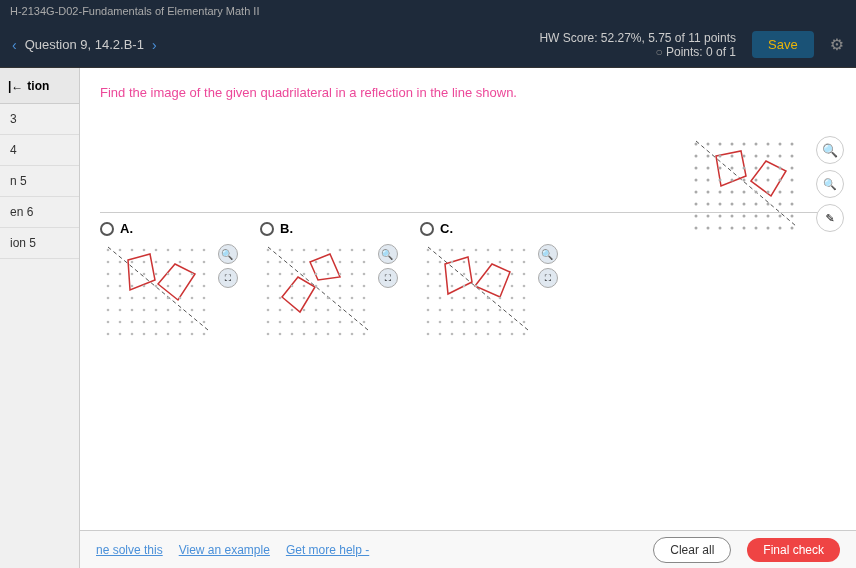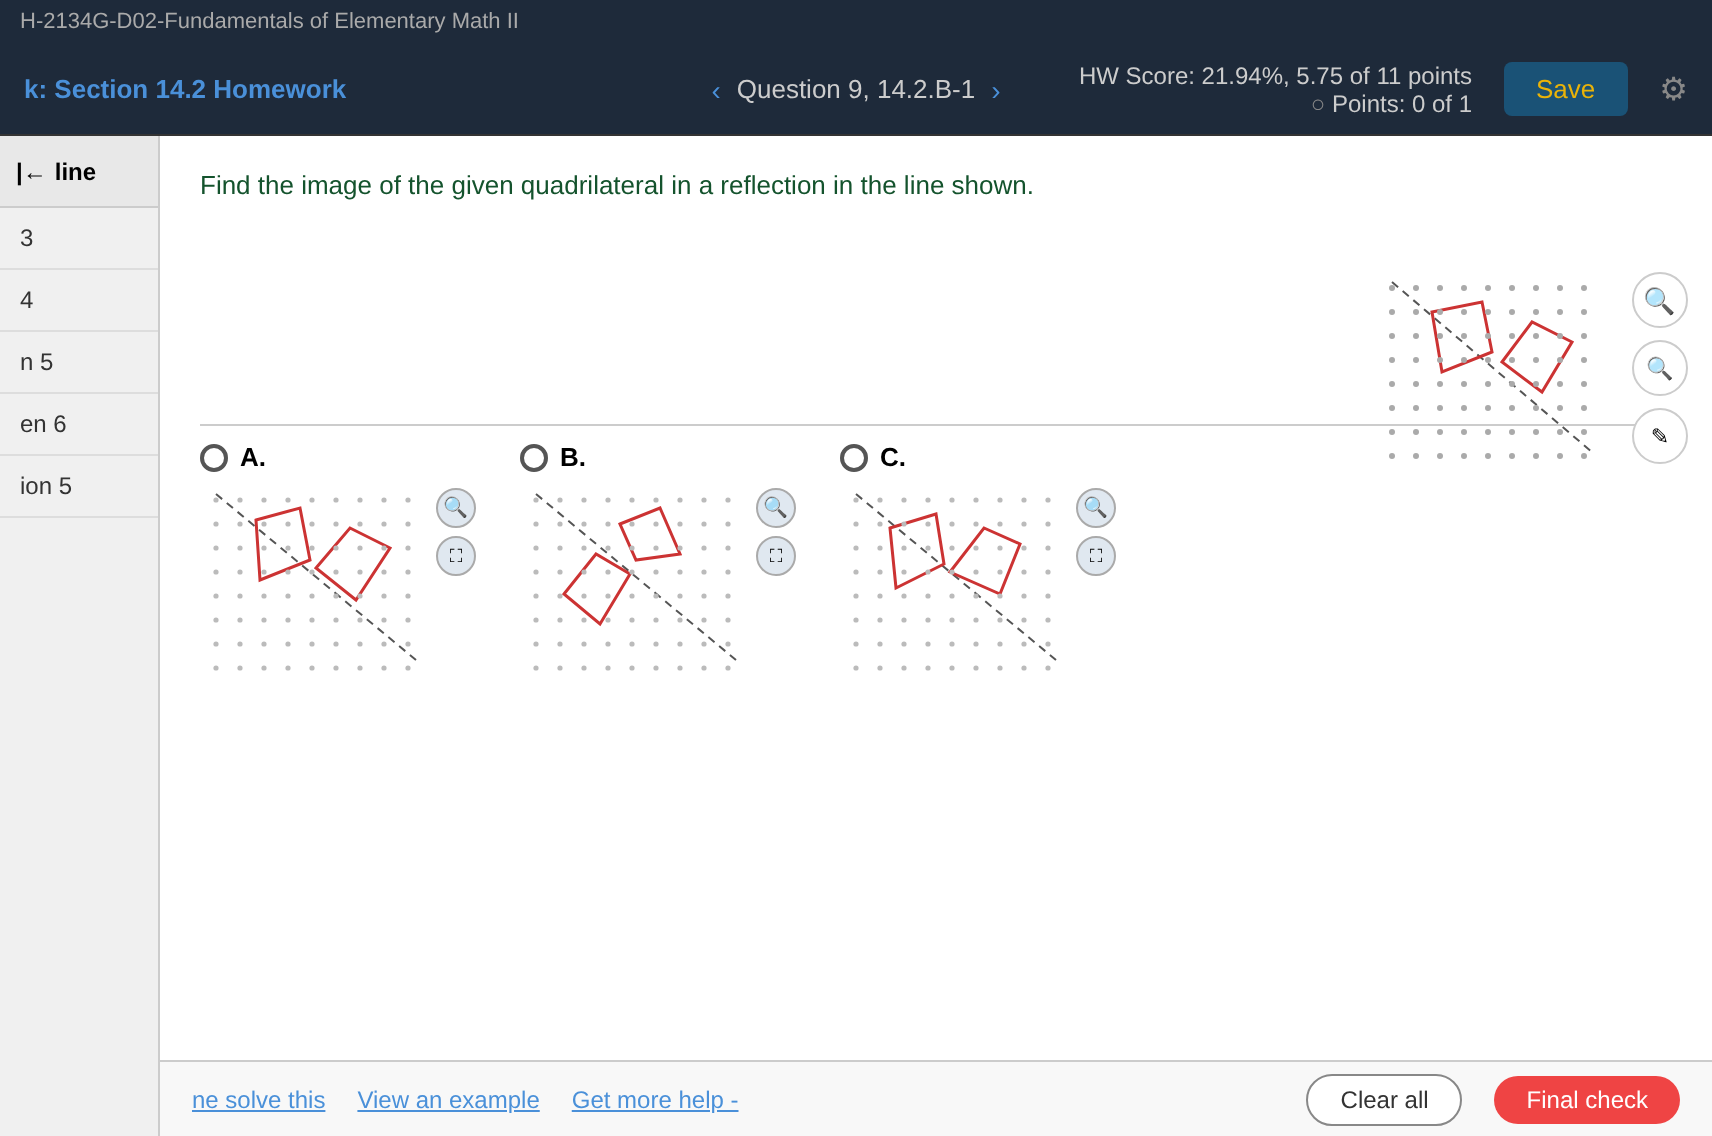--- a/index.html
+++ b/index.html
@@ -128,21 +128,21 @@
     .content-area {
       flex: 1;
       background: white;
       padding: 16px 20px;
       overflow-y: auto;
       position: relative;
     }
 
     .question-text {
       font-size: 13px;
-      color: #14532d;
+      color: #ec4899;
       margin-bottom: 12px;
       line-height: 1.4;
     }
 
     .divider-line {
       border: none;
       border-top: 1px solid #ccc;
       margin: 8px 0;
     }
 
@@ -279,46 +279,43 @@
     }
   </style>
 </head>
 <body>
 
 <div class="top-bar">
   <span>H-2134G-D02-Fundamentals of Elementary Math II</span>
 </div>
 
 <div class="header">
-  <div class="header-left">
-    <span>k: Section 14.2 Homework</span>
-  </div>
   <div class="header-center">
     <span class="arrow">‹</span>
     <span>Question 9, 14.2.B-1</span>
     <span class="arrow">›</span>
   </div>
   <div class="header-right">
     <div class="hw-score">
-      <div>HW Score: 21.94%, 5.75 of 11 points</div>
+      <div>HW Score: 52.27%, 5.75 of 11 points</div>
       <div>
         <span style="color:#888; font-size:12px;">○</span>
         <span>Points: 0 of 1</span>
       </div>
     </div>
     <button class="save-btn">Save</button>
     <span class="gear-icon">⚙</span>
   </div>
 </div>
 
 <div class="main-layout">
   <div class="sidebar">
     <div class="sidebar-header">
       <span>|←</span>
-      <span>line</span>
+      <span>tion</span>
     </div>
     <div class="sidebar-items">
       <div class="sidebar-item">3</div>
       <div class="sidebar-item">4</div>
       <div class="sidebar-item">n 5</div>
       <div class="sidebar-item">en 6</div>
       <div class="sidebar-item">ion 5</div>
     </div>
   </div>
 

